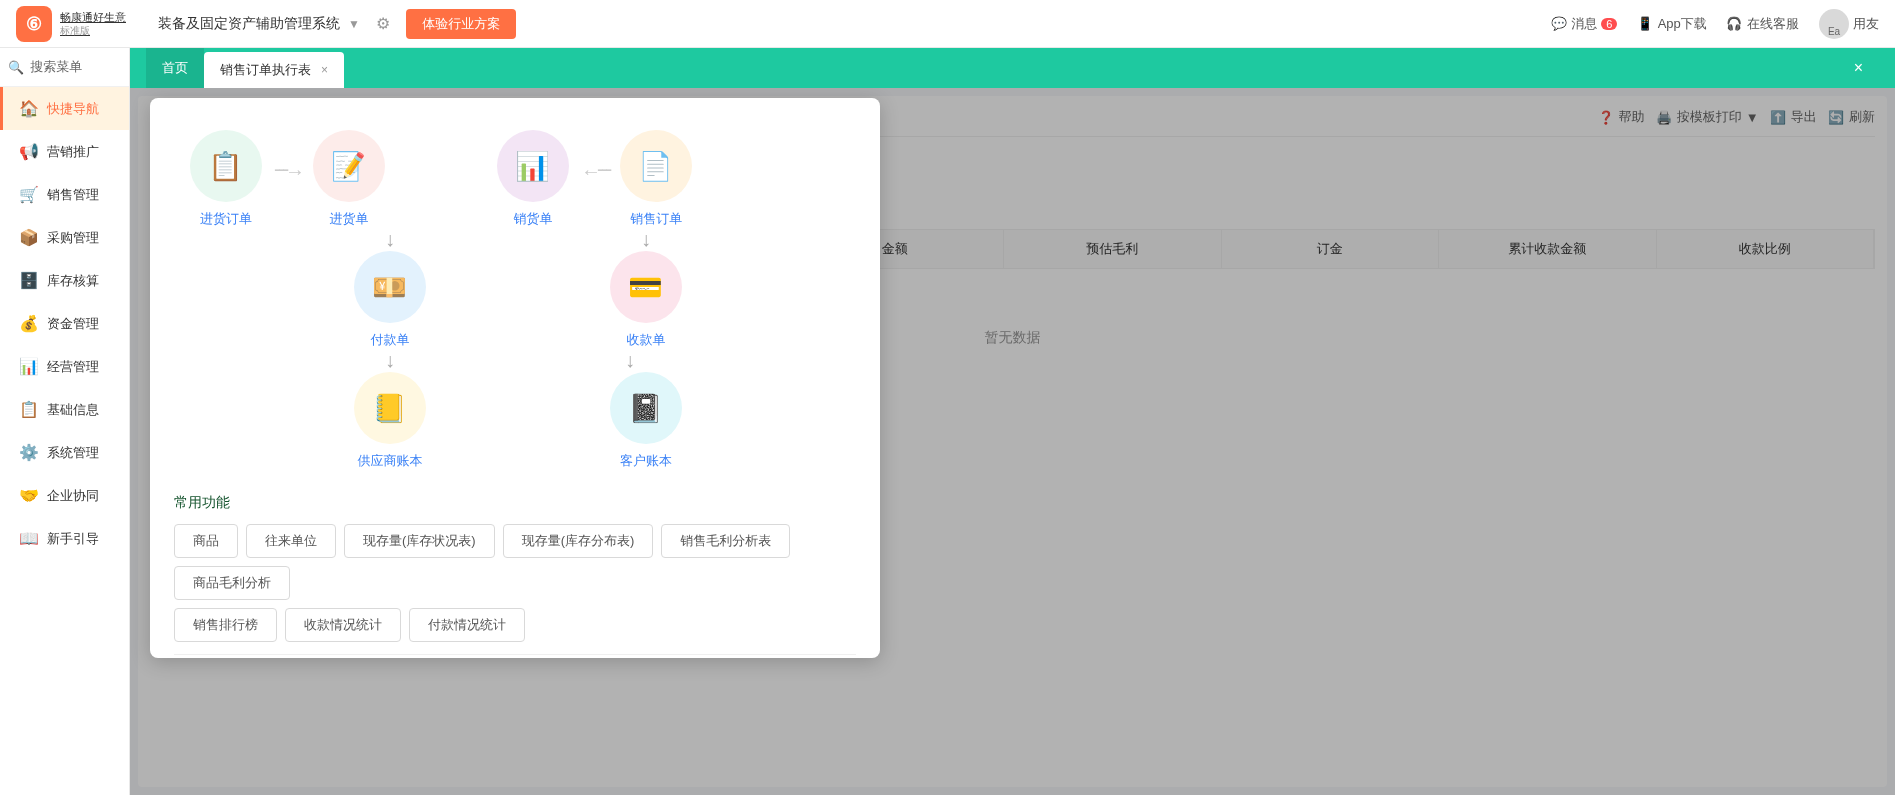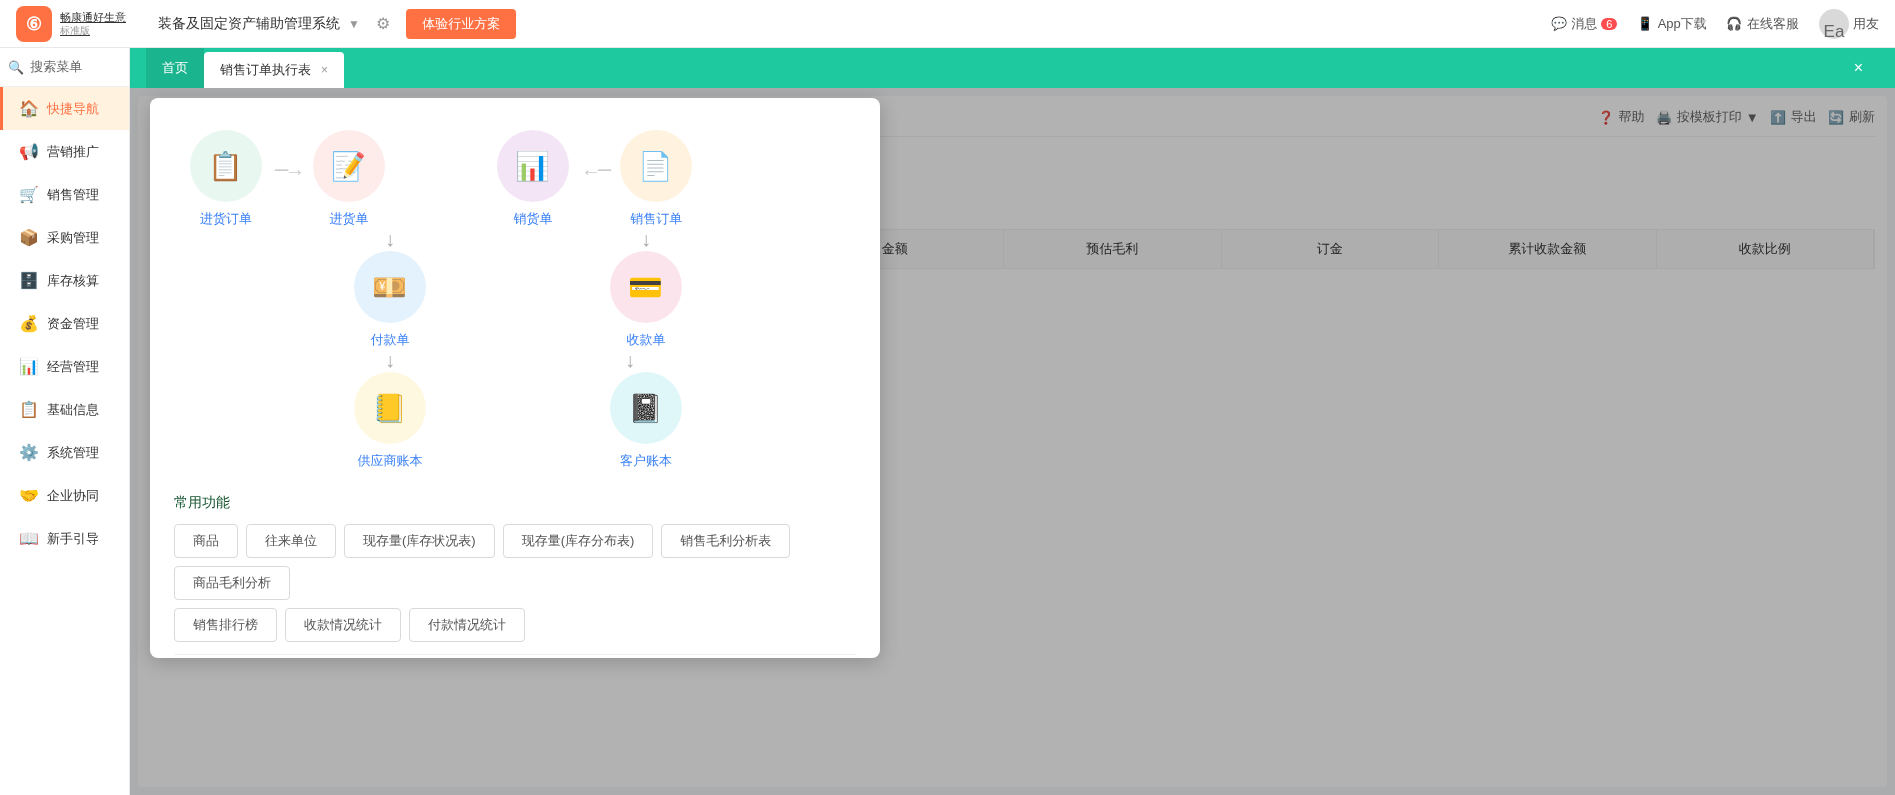--- a/index.html
+++ b/index.html
@@ -115,21 +115,21 @@
       <div class="top-right-item">
         <span>📱</span>
         <span>App下载</span>
       </div>
       <div class="top-right-item">
         <span>🎧</span>
         <span>在线客服</span>
       </div>
       <div class="top-right-item">
         <div class="user-avatar">
-          <span style="font-size:17px;color:#666;margin-top:16px;">Ea</span>
+          <span style="font-size:10px;color:#666;margin-top:16px;">Ea</span>
         </div>
         <span>用友</span>
       </div>
     </div>
   </div>
 
   <div class="main-area">
 
     <div class="sidebar">
       <div class="sidebar-search">
@@ -243,20 +243,21 @@
           <div class="table-header">
             <div class="th">品</div>
             <div class="th">商品</div>
             <div class="th">金额</div>
             <div class="th">预估毛利</div>
             <div class="th">订金</div>
             <div class="th">累计收款金额</div>
             <div class="th">收款比例</div>
           </div>
 
+          <div class="no-data">暂无数据</div>
         </div>
 
         <div class="overlay">
           <div class="modal">
 
             <div style="padding: 8px 16px;">
 
               <div style="display:flex; align-items:flex-start; gap:16px;">
 
                 <div style="display:flex; align-items:center; gap:12px;">

